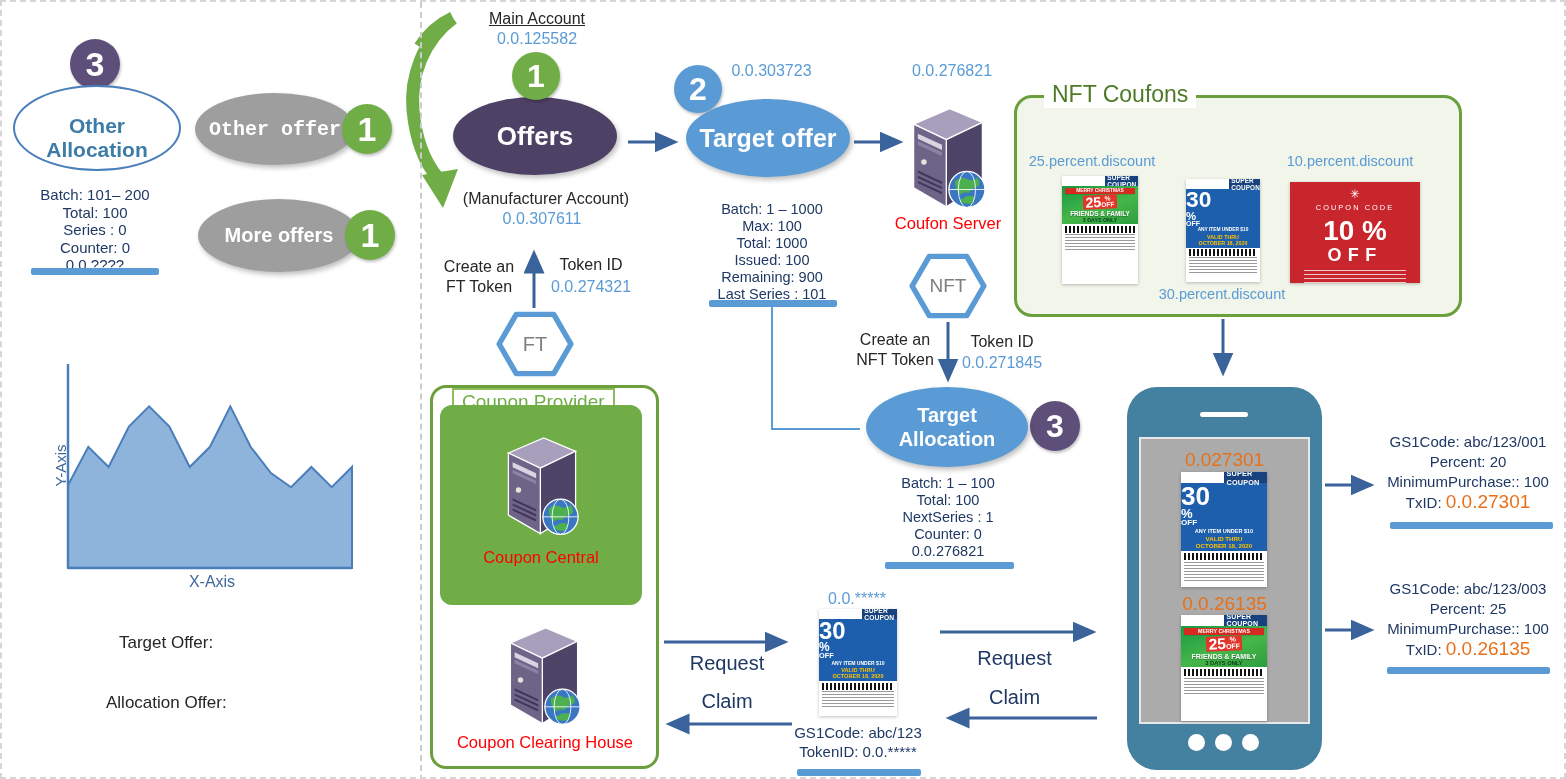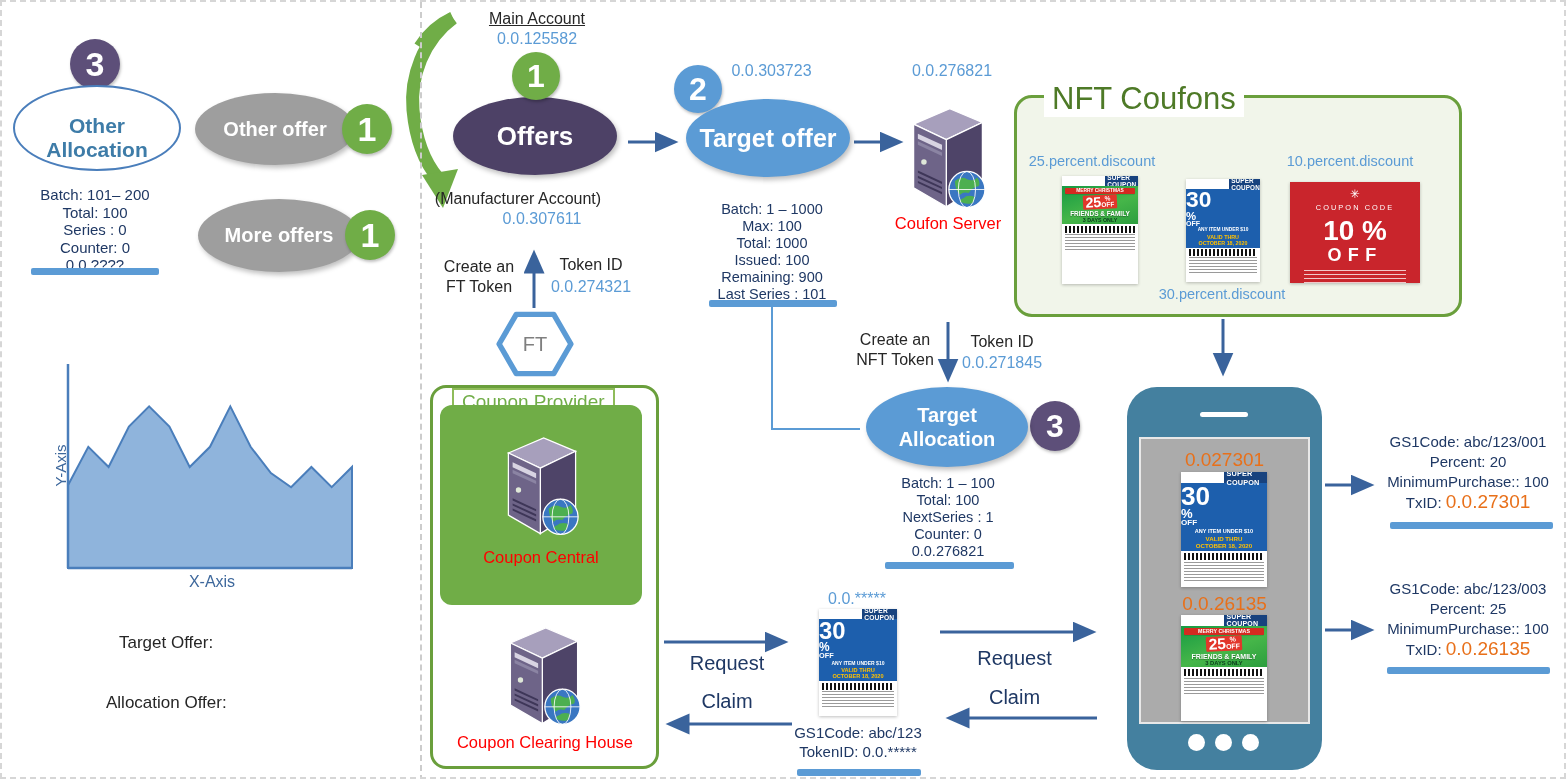--- a/index.html
+++ b/index.html
@@ -24,21 +24,21 @@
   }
   .underbar{background:#5B9BD5;height:7px;border-radius:2px;}
   .info{color:#1F3864;font-size:14.5px;line-height:17px;text-align:center;}
   .divider{border-left:2px dashed #cccccc;width:0;height:779px;}
   .hexwrap{display:flex;align-items:center;justify-content:center;}
   .hexlabel{position:absolute;color:#7f7f7f;font-size:19px;}
   .provider-box{border:3px solid #6a9f3c;border-radius:16px;background:#fff;box-sizing:border-box;}
   .provider-title{border:2px solid #8fbc5a;background:#fff;color:#70AD47;font-size:19px;padding:1px 8px;}
   .greenrect{background:#70AD47;border-radius:12px;}
   .nftbox{background:#F1F5EA;border:3px solid #6a9f3c;border-radius:18px;box-sizing:border-box;}
-  .nftbox-title{background:#fff;color:#4E7A27;font-size:31px;padding:0 8px;}
+  .nftbox-title{background:#fff;color:#4E7A27;font-size:23px;padding:0 8px;}
   .phone{background:#44809F;border-radius:30px;}
   .phone-speaker{background:#fff;border-radius:3px;}
   .phone-screen{background:#ABABAB;border:2px solid #e8e8e8;box-sizing:border-box;}
   .phone-dots{display:flex;gap:10px;}
   .phone-dots span{width:17px;height:17px;border-radius:50%;background:#fff;display:block;}
   .lbl-coupon{color:#5B9BD5;font-size:14.5px;text-align:center;}
   
   .cpn{position:absolute;overflow:hidden;background:#fff;box-shadow:0 1px 3px rgba(0,0,0,.25);}
   .cb-head{background:#17427E;color:#fff;font-weight:bold;font-size:.95em;height:1.55em;
            display:flex;align-items:center;padding-left:.35em;letter-spacing:.02em;margin-left:43px;}
@@ -130,21 +130,21 @@
 
   <div class="abs badge" style="left:68px;top:37px;width:50px;height:50px;background:#5D4F79;font-size:34px;">3</div>
 
   <div class="abs ellipse" style="left:11px;top:83px;width:164px;height:82px;background:#fff;border:2px solid #4A7EBB;box-shadow:none;">
     <div style="color:#3E7CA8;font-size:21px;line-height:1.15;margin-top:20px;">
       <div>Other</div>
       <div>Allocation</div>
     </div>
   </div>
 
-  <div class="abs ellipse" style="left:193px;top:91px;width:160px;height:72px;background:#9E9E9E;font-size:20px;">
+  <div class="abs ellipse" style="left:193px;top:91px;width:160px;height:72px;background:#9E9E9E;font-size:20px;font-family:Liberation Mono, monospace;">
     <span>Other offer</span>
   </div>
   <div class="abs badge" style="left:340px;top:102px;width:50px;height:50px;background:#70AD47;font-size:34px;">1</div>
 
   <div class="abs ellipse" style="left:196px;top:197px;width:162px;height:73px;background:#9E9E9E;font-size:20px;">
     <span>More offers</span>
   </div>
   <div class="abs badge" style="left:343px;top:208px;width:50px;height:50px;background:#70AD47;font-size:34px;">1</div>
 
   <div class="abs info" style="left:13px;top:184px;width:160px;font-size:15px;line-height:17.5px;">
@@ -170,21 +170,21 @@
   <div class="abs divider" style="left:418px;top:0;"></div>
 
   <div class="abs ctr blk" style="left:455px;top:8px;width:160px;font-size:16px;text-decoration:underline;">Main Account</div>
   <div class="abs ctr blue" style="left:455px;top:28px;width:160px;font-size:16px;">0.0.125582</div>
 
   <div class="abs ellipse" style="left:451px;top:95px;width:164px;height:78px;background:#4D4166;font-size:26px;">
     <span>Offers</span>
   </div>
   <div class="abs badge" style="left:510px;top:50px;width:48px;height:48px;background:#70AD47;font-size:32px;">1</div>
 
-  <div class="abs ctr blk" style="left:421px;top:188px;width:190px;font-size:16px;">(Manufacturer Account)</div>
+  <div class="abs ctr blk" style="left:449px;top:188px;width:190px;font-size:16px;">(Manufacturer Account)</div>
   <div class="abs ctr blue" style="left:445px;top:208px;width:190px;font-size:16px;">0.0.307611</div>
 
   <div class="abs badge" style="left:672px;top:63px;width:48px;height:48px;background:#5B9BD5;font-size:32px;">2</div>
   <div class="abs ctr blue" style="left:722px;top:60px;width:95px;font-size:16px;">0.0.303723</div>
 
   <div class="abs ellipse" style="left:684px;top:97px;width:164px;height:78px;background:#5B9BD5;font-size:25px;">
     <span>Target offer</span>
   </div>
 
   <div class="abs info" style="left:690px;top:199px;width:160px;">
@@ -209,20 +209,26 @@
       </svg>
     <span class="hexlabel" style="font-size:20px;">FT</span>
   </div>
 
   <div class="abs ctr blue" style="left:898px;top:60px;width:104px;font-size:16px;">0.0.276821</div>
   <svg class="abs" style="left:903px;top:103px;" width="86" height="108" viewBox="0 0 100 125">
       <use href="#sym-server"></use>
     </svg>
   <div class="abs redlabel" style="left:885px;top:212px;width:122px;">Coufon Server</div>
 
+  <div class="abs hexwrap" style="left:907px;top:251px;width:78px;height:66px;">
+    <svg width="78" height="66" viewBox="0 0 100 84">
+        <use href="#sym-hex"></use>
+      </svg>
+    <span class="hexlabel">NFT</span>
+  </div>
   <div class="abs ctr blk" style="left:848px;top:328px;width:90px;font-size:16px;line-height:20px;">
     <div>Create an</div>
     <div>NFT Token</div>
   </div>
   <div class="abs ctr blk" style="left:958px;top:331px;width:84px;font-size:16px;">Token ID</div>
   <div class="abs ctr blue" style="left:956px;top:352px;width:88px;font-size:16px;">0.0.271845</div>
 
   <div class="abs badge" style="left:1028px;top:399px;width:50px;height:50px;background:#5D4F79;font-size:32px;">3</div>
   <div class="abs ellipse" style="left:864px;top:385px;width:162px;height:80px;background:#5B9BD5;font-size:20px;line-height:1.2;">
     <div>

